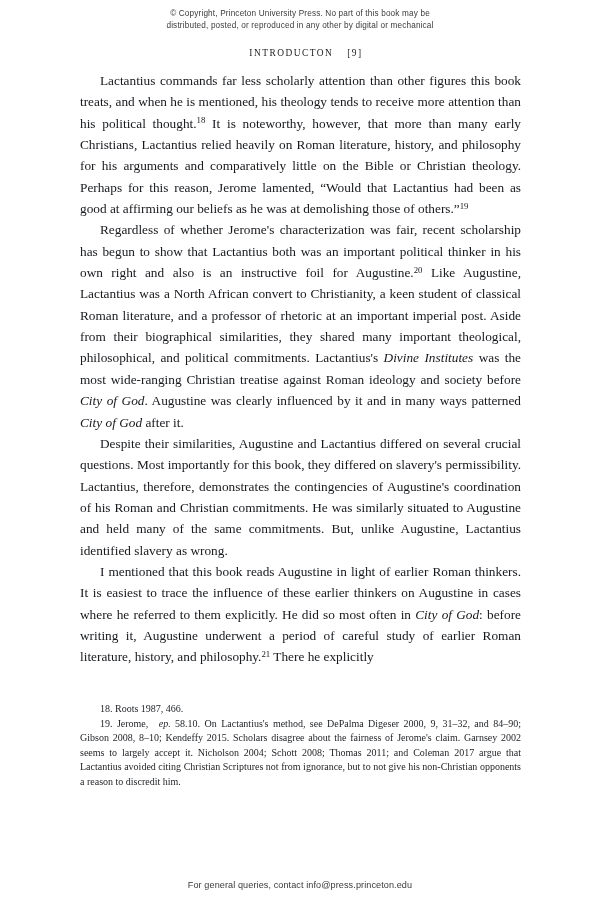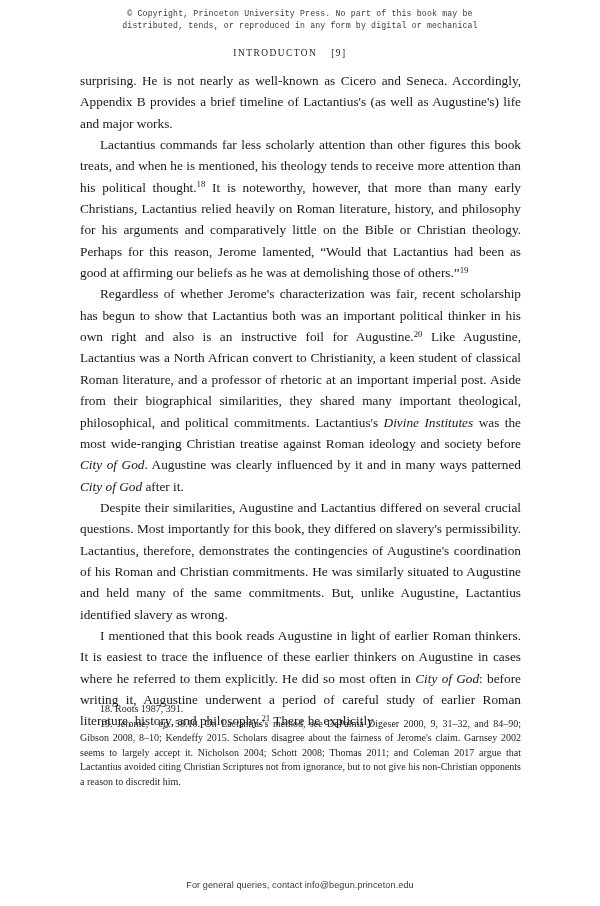--- a/index.html
+++ b/index.html
@@ -22,39 +22,40 @@
     box-sizing: border-box;
   }
 
   
   .copyright-notice {
     position: absolute;
     top: 8px;
     left: 110px;
     width: 380px;
     text-align: center;
-    font-family: Liberation Mono, monospace;
+    font-family: Liberation Sans, sans-serif;
     font-size: 8.2px;
     line-height: 12.2px;
     color: #3a3a3a;
     letter-spacing: 0.02em;
   }
   .copyright-notice div { white-space: nowrap; }
 
   
   .running-head {
     position: absolute;
     top: 48px;
     left: 0;
     width: 580px;
     text-align: center;
     font-family: "Liberation Serif", serif;
     font-size: 9.4px;
     letter-spacing: 0.16em;
     color: #1a1a1a;
+    padding-left: 16px;
   }
   .running-head .rh-label { }
   .running-head .rh-folio { margin-left: 10px; }
 
   
   .textblock {
     position: absolute;
     top: 70px;
     left: 80px;
     width: 441px;
@@ -111,44 +112,43 @@
     letter-spacing: 0.01em;
   }
 </style>
 </head>
 <body>
 
 <div class="page">
 
   <div class="copyright-notice">
     <div>© Copyright, Princeton University Press. No part of this book may be</div>
-    <div>distributed, tends, or reproduced in any form by digital or mechanical</div>
+    <div>distributed, posted, or reproduced in any other by digital or mechanical</div>
   </div>
 
   <div class="running-head">
     <span class="rh-label">INTRODUCTON</span>
     <span class="rh-folio">[9]</span>
   </div>
 
   <div class="textblock">
 
-    <p><span>surprising. He is not nearly as well-known as Cicero and Seneca. Accordingly, Appendix B provides a brief timeline of Lactantius's (as well as Augustine's) life and major works.</span></p>
 
     <p class="indent"><span>Lactantius commands far less scholarly attention than other figures this book treats, and when he is mentioned, his theology tends to receive more attention than his political thought.</span><sup>18</sup><span> It is noteworthy, however, that more than many early Christians, Lactantius relied heavily on Roman literature, history, and philosophy for his arguments and comparatively little on the Bible or Christian theology. Perhaps for this reason, Jerome lamented, “Would that Lactantius had been as good at affirming our beliefs as he was at demolishing those of others.”</span><sup>19</sup></p>
 
     <p class="indent"><span>Regardless of whether Jerome's characterization was fair, recent scholarship has begun to show that Lactantius both was an important political thinker in his own right and also is an instructive foil for Augustine.</span><sup>20</sup><span> Like Augustine, Lactantius was a North African convert to Christianity, a keen student of classical Roman literature, and a professor of rhetoric at an important imperial post. Aside from their biographical similarities, they shared many important theological, philosophical, and political commitments. Lactantius's </span><i>Divine Institutes</i><span> was the most wide-ranging Christian treatise against Roman ideology and society before </span><i>City of God</i><span>. Augustine was clearly influenced by it and in many ways patterned </span><i>City of God</i><span> after it.</span></p>
 
     <p class="indent"><span>Despite their similarities, Augustine and Lactantius differed on several crucial questions. Most importantly for this book, they differed on slavery's permissibility. Lactantius, therefore, demonstrates the contingencies of Augustine's coordination of his Roman and Christian commitments. He was similarly situated to Augustine and held many of the same commitments. But, unlike Augustine, Lactantius identified slavery as wrong.</span></p>
 
     <p class="indent"><span>I mentioned that this book reads Augustine in light of earlier Roman thinkers. It is easiest to trace the influence of these earlier thinkers on Augustine in cases where he referred to them explicitly. He did so most often in </span><i>City of God</i><span>: before writing it, Augustine underwent a period of careful study of earlier Roman literature, history, and philosophy.</span><sup>21</sup><span> There he explicitly</span></p>
 
   </div>
 
   <div class="footnotes">
-    <p><span class="fn-num">18.</span><span> Roots 1987, 391.</span><i></i><span></span></p>
+    <p><span class="fn-num">18.</span><span> Roots 1987, 466.</span><i></i><span></span></p>
     <p><span class="fn-num">19.</span><span> Jerome, </span><i>ep.</i><span> 58.10. On Lactantius's method, see DePalma Digeser 2000, 9, 31–32, and 84–90; Gibson 2008, 8–10; Kendeffy 2015. Scholars disagree about the fairness of Jerome's claim. Garnsey 2002 seems to largely accept it. Nicholson 2004; Schott 2008; Thomas 2011; and Coleman 2017 argue that Lactantius avoided citing Christian Scriptures not from ignorance, but to not give his non-Christian opponents a reason to discredit him.</span></p>
   </div>
 
   <div class="page-footer">
-    <span>For general queries, contact info@begun.princeton.edu</span>
+    <span>For general queries, contact info@press.princeton.edu</span>
   </div>
 
 </div>
 
 </body></html>

